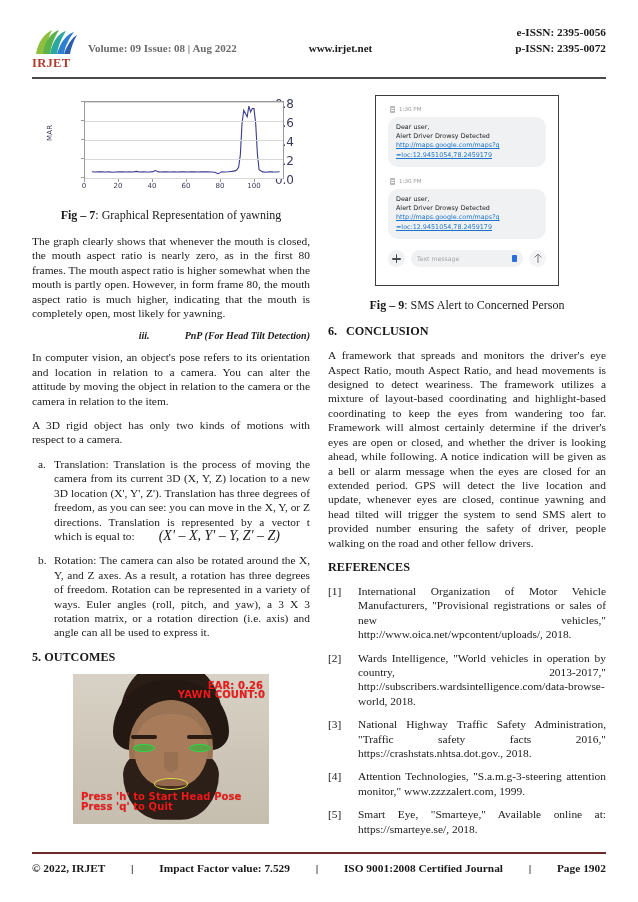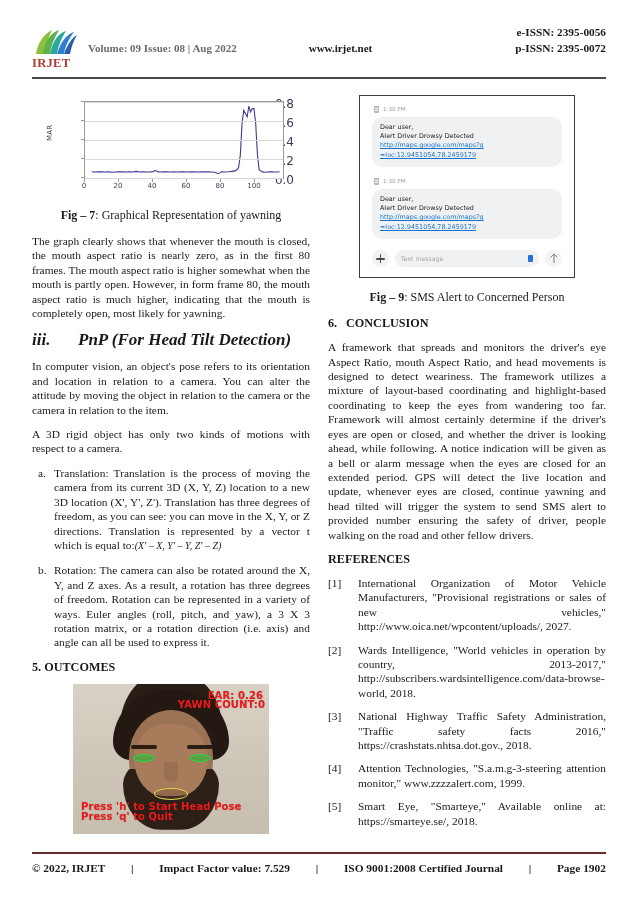--- a/index.html
+++ b/index.html
@@ -37,21 +37,21 @@
   .site { font-weight:bold; font-size:11px; margin-left: 72px; }
   .hrule {
     height:2px; background:#4a4a4a; margin: 7px 0 0 0;
   }
 
   
   .cols { display:flex; gap: 18px; margin-top: 14px; }
   .col { width: 278px; }
   p, li { font-size: 11.4px; line-height: 14.4px; text-align: justify; margin: 0 0 10px 0; }
   .h-sec { font-weight:bold; font-size: 12.2px; margin: 2px 0 9px 0; }
-  .h-sub { font-weight:bold; font-style:italic; font-size:17px; margin: 0 0 9px 0; display:flex; }
+  .h-sub { font-weight:bold; font-style:italic; font-size:10px; margin: 0 0 9px 0; display:flex;justify-content:flex-end; }
   .h-sub .num { width: 46px; flex:0 0 46px; }
   .caption { font-size:12px; text-align:center; margin: 6px 0 11px 0; }
   .caption b { font-weight:bold; }
 
   
   .fig-chart { width: 246px; height: 105px; margin: 4px auto 0 auto; position:relative; }
   .chart-wrap { position:relative; width:246px; height:105px; }
   .ylabel {
     position:absolute; left:-2px; top:44px;
     transform: rotate(-90deg); transform-origin: left top;
@@ -135,23 +135,23 @@
     text-shadow: 0 0 1px rgba(0,0,0,.35);
     white-space:nowrap;
   }
   .cam-ear  { right:6px; top:6px; }
   .cam-yawn { right:4px; top:15px; }
   .cam-k1   { left:8px; top:117px; }
   .cam-k2   { left:8px; top:127px; }
 
   
   .sms {
-    width: 216px; margin: 2px auto 0 auto;
+    width: 184px; margin: 2px auto 0 auto;
     border:1.4px solid #3d3d3d; background:#fff;
-    padding: 10px 12px 10px 12px;
+    padding: 10px 12px 18px 12px;
   }
   .sms-stamp {
     display:flex; align-items:center; gap:4px;
     font-family:"DejaVu Sans", sans-serif; font-size:5.6px; color:#9b9b9b;
     margin: 0 0 4px 2px;
   }
   .stamp-ico {
     width:5px; height:6.5px; background:#b9b9b9; border-radius:1px; position:relative;
   }
   .stamp-ico:after{
@@ -196,21 +196,21 @@
 
   
   .ref { display:flex; margin-bottom: 9px; }
   .ref-num { width: 30px; flex:0 0 30px; font-size:11.4px; line-height:14.4px; }
   .ref-body { flex:1 1 auto; font-size:11.4px; line-height:14.4px; text-align:justify; }
 
   
   .lst { display:flex; margin-bottom: 10px; }
   .lst-mark { width: 22px; flex:0 0 22px; font-size:11.4px; line-height:14.4px; padding-left:6px; }
   .lst-body { flex:1 1 auto; font-size:11.4px; line-height:14.4px; text-align:justify; }
-  .formula { font-family:"Liberation Serif", serif; font-style:italic; font-size:10px; }
+  .formula { font-family:"Liberation Serif", serif; font-style:italic; font-size:14px;margin-left:24px; }
 
   
   .footer-wrap { position:absolute; left:32px; right:32px; bottom: 28px; }
   .frule { height:2.4px; background:#6b2b2b; }
   .frow {
     display:flex; align-items:baseline; justify-content:space-between;
     font-weight:bold; font-size:11.4px; margin-top: 8px;
   }
   .frow .sep { color:#1a1a1a; }
 </style>
@@ -390,21 +390,21 @@
         <span style="width:18px;flex:0 0 18px;">6.</span>
         <span>CONCLUSION</span>
       </div>
 
       <p> A framework that spreads and monitors the driver's eye Aspect Ratio, mouth Aspect Ratio, and head movements is designed to detect weariness. The framework utilizes a mixture of layout-based coordinating and highlight-based coordinating to keep the eyes from wandering too far. Framework will almost certainly determine if the driver's eyes are open or closed, and whether the driver is looking ahead, while following. A notice indication will be given as a bell or alarm message when the eyes are closed for an extended period. GPS will detect the live location and update, whenever eyes are closed, continue yawning and head tilted will trigger the system to send SMS alert to provided number ensuring the safety of driver, people walking on the road and other fellow drivers.</p>
 
       <div class="h-sec">REFERENCES</div>
 
       <div class="ref">
         <span class="ref-num">[1]</span>
-        <span class="ref-body">International Organization of Motor Vehicle Manufacturers, "Provisional registrations or sales of new vehicles," http://www.oica.net/wpcontent/uploads/, 2027.</span>
+        <span class="ref-body">International Organization of Motor Vehicle Manufacturers, "Provisional registrations or sales of new vehicles," http://www.oica.net/wpcontent/uploads/, 2018.</span>
       </div>
       <div class="ref">
         <span class="ref-num">[2]</span>
         <span class="ref-body">Wards Intelligence, "World vehicles in operation by country, 2013-2017," http://subscribers.wardsintelligence.com/data-browse-world, 2018.</span>
       </div>
       <div class="ref">
         <span class="ref-num">[3]</span>
         <span class="ref-body">National Highway Traffic Safety Administration, "Traffic safety facts 2016," https://crashstats.nhtsa.dot.gov., 2018.</span>
       </div>
       <div class="ref">

